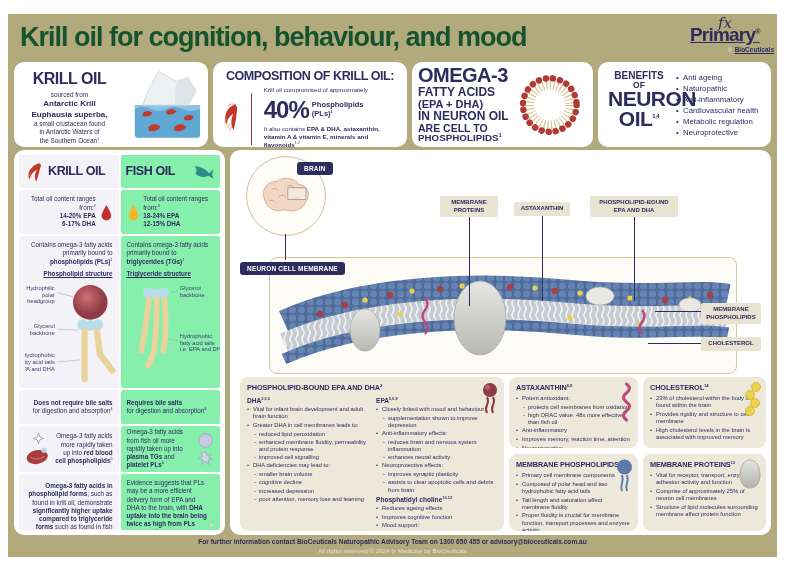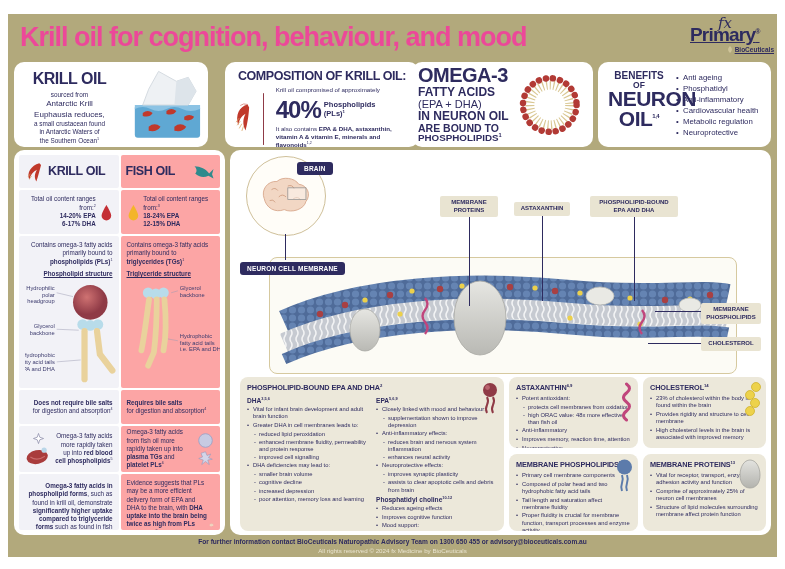--- a/index.html
+++ b/index.html
@@ -4,64 +4,64 @@
 <style>
   * { margin:0; padding:0; box-sizing:border-box; }
   html,body { width:785px; height:569px; background:#fff; font-family:"Liberation Sans",sans-serif; color:#2e2b5f; }
   .page { position:relative; width:785px; height:569px; overflow:hidden; background:#fff; }
   .khaki { position:absolute; left:8px; top:14px; width:769px; height:543px; background:#b2a97c; }
   .box { position:absolute; background:#fff; border-radius:10px; overflow:hidden; }
   sup.r { font-size:58%; vertical-align:super; line-height:0; }
   .b { font-weight:bold; }
 
   
-  .hd-title { position:absolute; left:20px; top:22px; font-size:27px; font-weight:bold; letter-spacing:-1px; color:#ec4899; }
+  .hd-title { position:absolute; left:20px; top:22px; font-size:27px; font-weight:bold; letter-spacing:-1px; color:#14532d; }
   .logo { position:absolute; left:690px; top:24px; width:84px;text-decoration:underline; }
   .logo .med { font-size:19px; font-weight:bold; letter-spacing:-0.8px; }
   .logo .fx { position:absolute; left:28px; top:-10px; font-family:"DejaVu Serif",serif; font-style:italic; font-size:15px; }
   .logo .reg { font-size:7px; vertical-align:super; }
   .logo .bc { text-align:right; font-size:6.5px; font-weight:bold; margin-top:0px; display:flex; justify-content:flex-end; align-items:center; gap:2px; }
 
   
   .tb { top:62px; height:85px; }
   .tb1 { left:14px; width:194px; padding:7px 6px 5px 8px; display:flex; gap:2px; }
   .tb1 .txt { width:96px; text-align:center; font-size:6.4px; line-height:1.3; }
   .tb1 .t1 { font-size:16px; font-weight:bold; letter-spacing:-0.5px; margin-bottom:1px; }
-  .tb1 .bold8 { font-weight:normal; font-size:8px; }
-  .tb2 { left:213px; width:194px; padding:7px 8px 6px;margin-left:12px; }
+  .tb1 .bold8 { font-weight:bold; font-size:8px; }
+  .tb2 { left:213px; width:194px; padding:7px 8px 6px; }
   .tb2 .t1 { text-align:center; font-size:12.5px; font-weight:bold; letter-spacing:-0.4px; margin-bottom:3px; }
   .tb2 .row { display:flex; gap:12px; align-items:center; }
   .tb2 .div { width:2px; height:52px; background:#8f3a46; border-radius:1px; margin-top:2px; }
   .tb2 .ct { font-size:6.2px; line-height:1.3; }
   .tb2 .pct-row { display:flex; align-items:center; gap:3px; }
   .tb2 .pct { font-size:24px; font-weight:bold; letter-spacing:-1px; }
   .tb2 .pl { font-size:7.5px; font-weight:bold; line-height:1.15; }
   .tb3 { left:412px; width:181px; padding:8px 6px; display:flex; align-items:center; gap:4px; }
   .tb3 .txt { width:92px; line-height:1.04; }
   .tb3 .o1 { font-size:20px; font-weight:bold; letter-spacing:-0.5px; }
   .tb3 .o2 { font-size:12px; font-weight:bold; }
-  .tb3 .o3 { font-size:11px; font-weight:normal; }
+  .tb3 .o3 { font-size:11px; font-weight:bold; }
   .tb3 .o4 { font-size:12px; font-weight:bold; }
   .tb3 .o5 { font-size:10.5px; font-weight:bold; }
   .tb3 .o6 { font-size:9.8px; font-weight:bold; }
   .tb4 { left:598px; width:173px; padding:9px 6px 5px 10px; display:flex; gap:6px; }
   .tb4 .tt { width:62px; text-align:center; line-height:0.95; }
   .tb4 .b1 { font-size:10px; font-weight:bold; }
   .tb4 .b2 { font-size:8.5px; font-weight:bold; }
   .tb4 .b3 { font-size:21px; font-weight:bold; letter-spacing:-0.5px; }
   .tb4 ul { list-style:none; margin-top:1px; }
   .tb4 li { font-size:7.8px; line-height:1.42; display:flex; }
   .tb4 li::before { content:"•"; width:7px; flex:none; }
 
   
   .comp { left:14px; top:150px; width:211px; height:385px; padding:5px; }
   .comp-grid { display:grid; grid-template-columns:1fr 1fr; grid-template-rows:33px 44px 152px 34px 46px 56px; gap:2px; height:100%; }
   .cell { border-radius:2px; padding:5px 6px; font-size:6.3px; line-height:1.32; overflow:hidden; }
   .k { background:#f2f2f7; text-align:right; }
-  .f { background:#fca5a5; text-align:left; }
+  .f { background:#86efac; text-align:left; }
   .comp-hd { display:flex; align-items:center; padding:3px 5px; }
   .comp-hd .hlab { font-size:12.5px; font-weight:bold; letter-spacing:-0.4px; }
   .comp-hd.k { justify-content:flex-start; gap:4px; }
   .comp-hd.f { justify-content:space-between; }
   .oil-row { display:flex; align-items:center; gap:4px; height:100%; }
   .oil-row.k { justify-content:flex-end; }
   .structure { font-weight:bold; text-decoration:underline; margin-top:4px; }
   .diag { margin-top:3px; }
   .up-row { display:flex; gap:4px; align-items:center; height:100%; }
   .icon-col { display:flex; flex-direction:column; align-items:center; gap:2px; flex:none; }
@@ -119,21 +119,21 @@
         </svg>
       <span>BioCeuticals</span>
     </div>
   </div>
 
   <div class="box tb tb1">
     <div class="txt">
       <div class="t1">KRILL OIL</div>
       <div>sourced from</div>
       <div class="bold8">Antarctic Krill</div>
-      <div class="bold8">Euphausia reduces,</div>
+      <div class="bold8">Euphausia superba,</div>
       <div>a small crustacean found</div>
       <div><span>in Antarctic Waters of</span></div>
       <div><span>the Southern Ocean</span><sup class="r">1</sup></div>
     </div>
     <svg width="84" height="72" viewBox="0 0 84 72">
       <rect x="16" y="36" width="66" height="33" rx="3" fill="#5fa8d3"></rect>
       <path d="M16,40 Q24,36 32,40 T48,40 T64,40 T82,40 L82,36 L16,36 Z" fill="#8cc3e4"></path>
       <path d="M40,2 L58,12 L70,8 L78,22 L70,36 L24,36 L30,20 Z" fill="#eef1f4" stroke="#d4dbe1" stroke-width="1"></path>
       <path d="M58,12 L70,8 L78,22 L70,36 L56,36 Z" fill="#dde4ea"></path>
       <path d="M24,44 q5,-4 10,0 q-3,5 -10,3 Z" fill="#c0392b"></path>
@@ -163,41 +163,41 @@
       </div>
     </div>
   </div>
 
   <div class="box tb tb3">
     <div class="txt">
       <div class="o1">OMEGA-3</div>
       <div class="o2">FATTY ACIDS</div>
       <div class="o3">(EPA + DHA)</div>
       <div class="o4">IN NEURON OIL</div>
-      <div class="o5">ARE BOUND TO</div>
+      <div class="o5">ARE CELL TO</div>
       <div class="o6"><span>PHOSPHOLIPIDS</span><sup class="r">1</sup></div>
     </div>
     <svg width="74" height="74" viewBox="0 0 74 74">
       <circle cx="37" cy="37" r="20" fill="none" stroke="#d9c793" stroke-width="9" stroke-dasharray="1.2 2.4"></circle>
       <circle cx="37" cy="37" r="12" fill="#fff"></circle>
       <circle cx="37" cy="37" r="27" fill="none" stroke="#b23a35" stroke-width="6.5" stroke-dasharray="0.1 7.1" stroke-linecap="round"></circle>
     </svg>
   </div>
 
   <div class="box tb tb4">
     <div class="tt">
       <div class="b1">BENEFITS</div>
       <div class="b2">OF</div>
       <div class="b3">NEURON</div>
       <div class="b3"><span>OIL</span><sup class="r" style="font-size:6px;">1,4</sup></div>
     </div>
     <ul>
 
     <li>Anti ageing</li>
-        <li>Phosphatidyl</li>
+        <li>Naturopathic</li>
         <li>Anti-inflammatory</li>
         <li>Cardiovascular health</li>
         <li>Metabolic regulation</li>
         <li>Neuroprotective</li>
       </ul>
   </div>
 
   <div class="box comp">
     <div class="comp-grid">
       <div class="cell k comp-hd">

